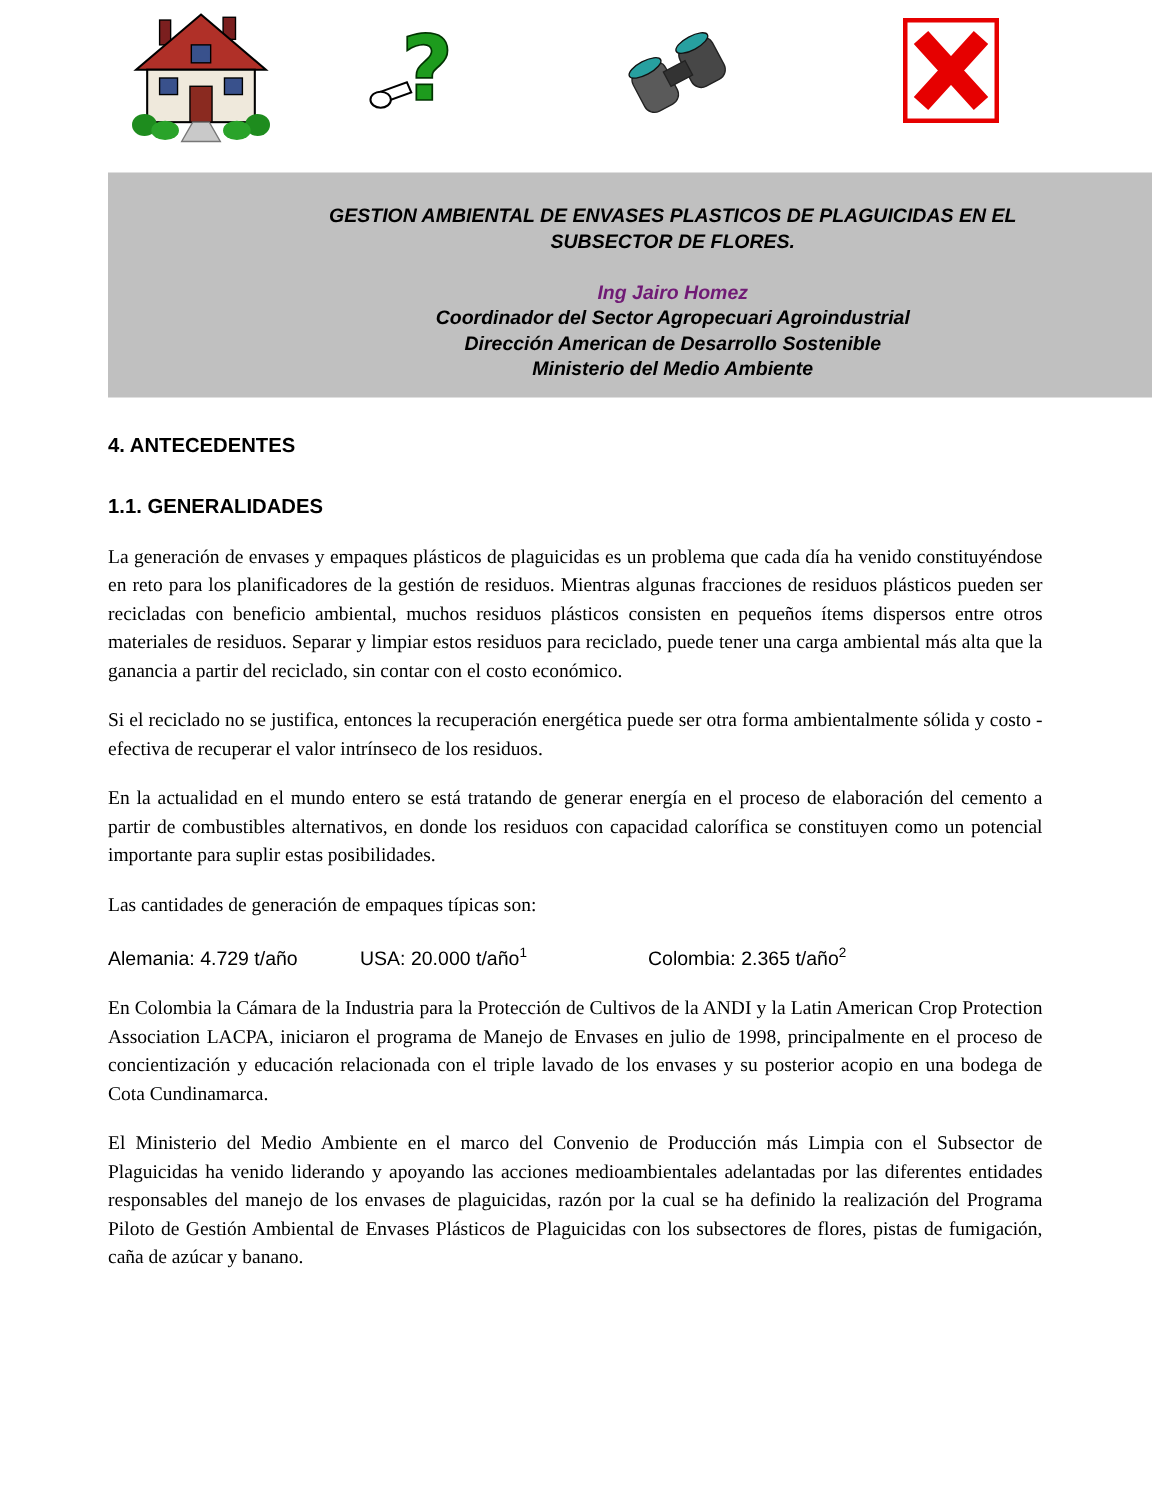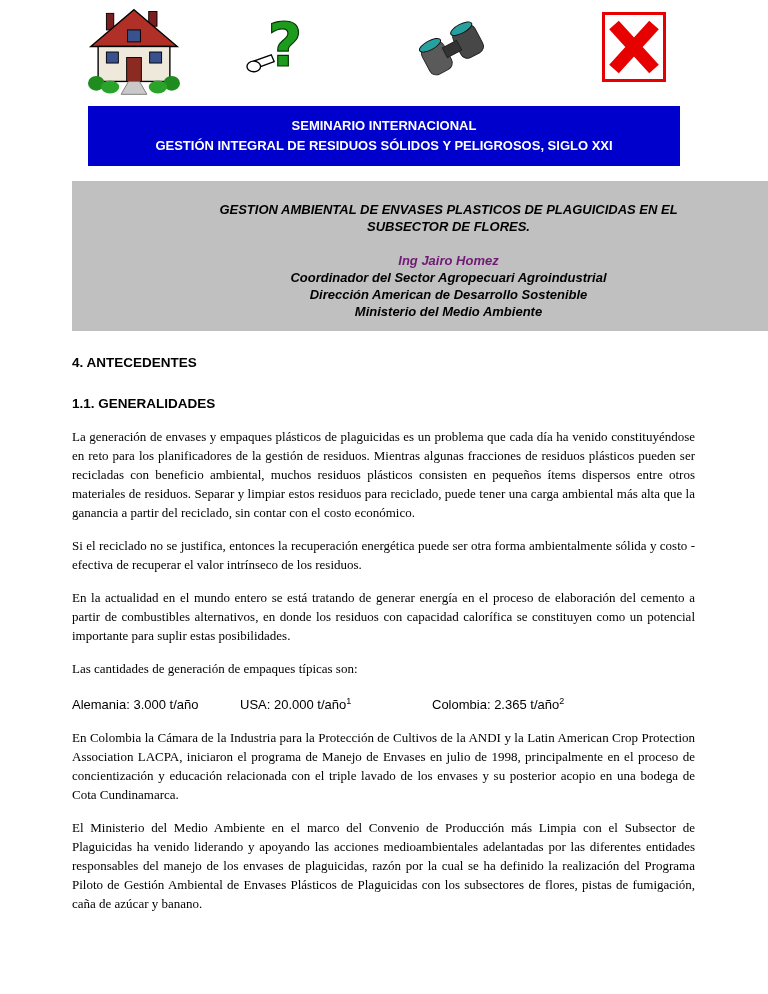--- a/index.html
+++ b/index.html
@@ -98,24 +98,20 @@
 
     <div class="icon icon-close">
       <svg viewBox="0 0 64 70">
         <rect x="1.5" y="1.5" width="61" height="67" fill="#ffffff" stroke="#e60000" stroke-width="3"></rect>
         <path d="M12 13 L52 57 M52 13 L12 57" stroke="#e60000" stroke-width="13"></path>
       </svg>
     </div>
 
   </div>
 
-  <div class="banner">
-    <div>SEMINARIO INTERNACIONAL</div>
-    <div>GESTIÓN INTEGRAL DE RESIDUOS SÓLIDOS Y PELIGROSOS, SIGLO XXI</div>
-  </div>
 
   <div class="title-block">
     <div>GESTION AMBIENTAL DE  ENVASES PLASTICOS DE PLAGUICIDAS EN EL</div>
     <div>SUBSECTOR DE FLORES.</div>
     <div class="spacer"></div>
     <div class="author">Ing  Jairo Homez</div>
     <div>Coordinador del Sector Agropecuari   Agroindustrial</div>
     <div>Dirección American de Desarrollo Sostenible</div>
     <div>Ministerio del Medio Ambiente</div>
   </div>
@@ -123,20 +119,20 @@
   <div class="doc-body">
     <div class="hd">4. ANTECEDENTES</div>
     <div class="hd">1.1. GENERALIDADES</div>
 
     <p>La generación de envases  y empaques plásticos de plaguicidas es un problema que cada día ha venido constituyéndose en reto para los planificadores de la gestión de residuos. Mientras algunas fracciones de residuos plásticos pueden ser recicladas con beneficio ambiental, muchos residuos plásticos consisten en pequeños ítems  dispersos entre otros materiales de residuos. Separar y limpiar estos residuos para reciclado, puede tener una carga ambiental más alta que la ganancia a partir del reciclado, sin contar con el costo económico.</p>
     <p>Si el reciclado no se justifica, entonces la recuperación energética puede ser otra forma ambientalmente sólida  y costo - efectiva de recuperar el valor intrínseco de los residuos.</p>
     <p>En la actualidad en el mundo entero se está tratando de generar  energía en el proceso de elaboración del cemento a partir de combustibles alternativos, en donde los residuos con capacidad calorífica se constituyen  como un potencial importante para suplir estas posibilidades.</p>
     <p>Las cantidades de generación de empaques típicas son:</p>
 
     <div class="quantities">
-      <span class="col-1">Alemania: 3.000 t/año</span><span class="col-2"><span>USA: 20.000 t/año</span><sup>1</sup></span><span><span>Colombia: 2.365 t/año</span><sup>2</sup></span>
+      <span class="col-1">Alemania: 4.729 t/año</span><span class="col-2"><span>USA: 20.000 t/año</span><sup>1</sup></span><span><span>Colombia: 2.365 t/año</span><sup>2</sup></span>
     </div>
 
     <p>En Colombia la Cámara de la Industria para la Protección de Cultivos de la ANDI y la Latin American Crop Protection Association LACPA, iniciaron el programa de Manejo de Envases en julio de 1998, principalmente en el proceso de concientización y educación relacionada con el triple lavado de los envases y su posterior acopio en una bodega de Cota Cundinamarca.</p>
     <p>El Ministerio del Medio Ambiente en el marco del Convenio de Producción más Limpia con el Subsector de Plaguicidas ha venido liderando y apoyando las acciones medioambientales adelantadas por las diferentes entidades responsables del manejo de  los envases de plaguicidas, razón por la cual se ha definido la realización del Programa Piloto de Gestión Ambiental de Envases Plásticos de Plaguicidas con los subsectores de flores, pistas de fumigación, caña de azúcar y banano.</p>
   </div>
 
 </div>
 
 </body></html>

